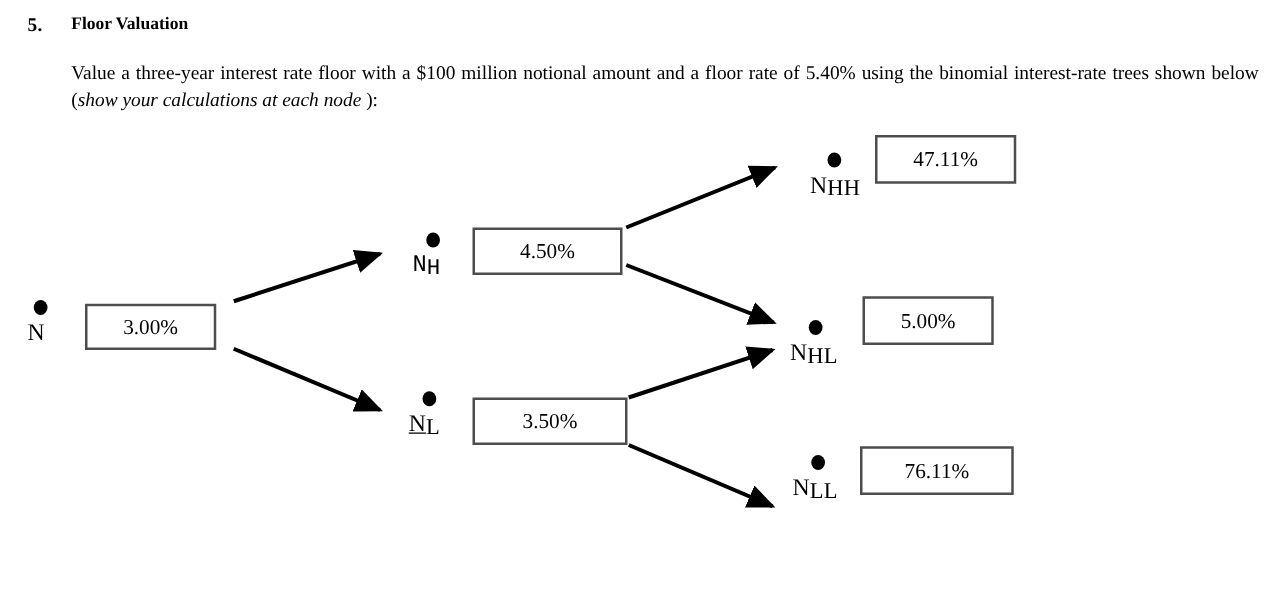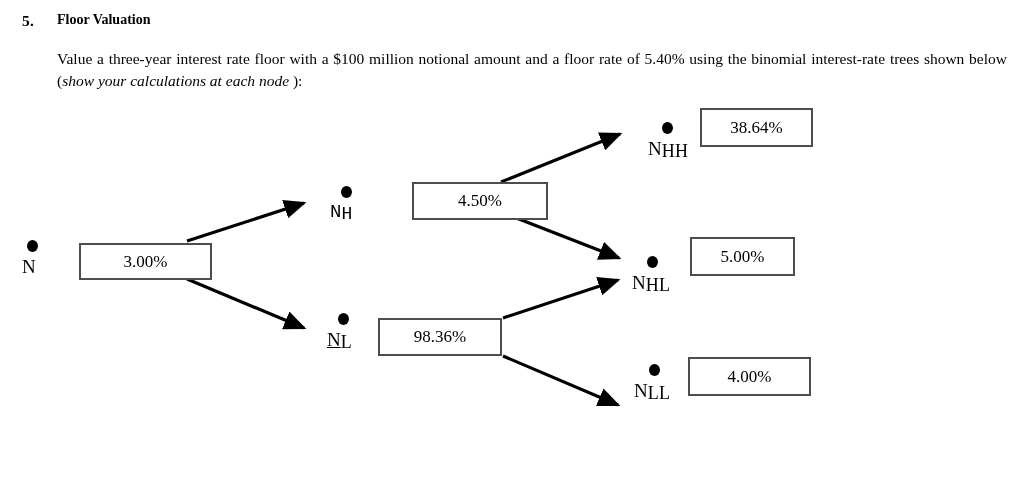--- a/index.html
+++ b/index.html
@@ -127,57 +127,57 @@
     <line x1="501" y1="92" x2="620" y2="44" stroke="#000" stroke-width="3.2" marker-end="url(#arrowhead)"></line>
     <line x1="501" y1="122" x2="619" y2="168" stroke="#000" stroke-width="3.2" marker-end="url(#arrowhead)"></line>
     <line x1="503" y1="228" x2="618" y2="190" stroke="#000" stroke-width="3.2" marker-end="url(#arrowhead)"></line>
     <line x1="503" y1="266" x2="618" y2="315" stroke="#000" stroke-width="3.2" marker-end="url(#arrowhead)"></line>
   </svg>
 
   <div class="node" style="left:0;top:0;">
     <span class="node-dot" style="left:27px;top:150px;"></span>
     <span class="node-label" style="left:22px;top:167px;"><span>N</span><sub></sub></span>
   </div>
-  <div class="rate-box" style="left:79px;top:153px;width:133px;height:37px;">
+  <div class="rate-box" style="left:68px;top:153px;width:105px;height:37px;">
     <span>3.00%</span>
   </div>
 
   <div class="node" style="left:0;top:0;">
     <span class="node-dot" style="left:341px;top:96px;"></span>
     <span class="node-label" style="left:330px;top:113px;font-family:Liberation Mono, monospace;"><span>N</span><sub>H</sub></span>
   </div>
-  <div class="rate-box" style="left:378px;top:92px;width:136px;height:38px;margin-left:34px;">
+  <div class="rate-box" style="left:378px;top:92px;width:120px;height:38px;">
     <span>4.50%</span>
   </div>
 
   <div class="node" style="left:0;top:0;">
     <span class="node-dot" style="left:338px;top:223px;"></span>
     <span class="node-label" style="left:327px;top:240px;text-decoration:underline;"><span>N</span><sub>L</sub></span>
   </div>
   <div class="rate-box" style="left:378px;top:228px;width:124px;height:38px;">
-    <span>98.36%</span>
+    <span>3.50%</span>
   </div>
 
   <div class="node" style="left:0;top:0;">
     <span class="node-dot" style="left:662px;top:32px;"></span>
     <span class="node-label" style="left:648px;top:49px;"><span>N</span><sub>HH</sub></span>
   </div>
   <div class="rate-box" style="left:700px;top:18px;width:113px;height:39px;">
-    <span>38.64%</span>
+    <span>47.11%</span>
   </div>
 
   <div class="node" style="left:0;top:0;">
     <span class="node-dot" style="left:647px;top:166px;"></span>
     <span class="node-label" style="left:632px;top:183px;"><span>N</span><sub>HL</sub></span>
   </div>
   <div class="rate-box" style="left:690px;top:147px;width:105px;height:39px;">
     <span>5.00%</span>
   </div>
 
   <div class="node" style="left:0;top:0;">
     <span class="node-dot" style="left:649px;top:274px;"></span>
     <span class="node-label" style="left:634px;top:291px;"><span>N</span><sub>LL</sub></span>
   </div>
   <div class="rate-box" style="left:688px;top:267px;width:123px;height:39px;">
-    <span>4.00%</span>
+    <span>76.11%</span>
   </div>
 
 </div>
 
 </body></html>

